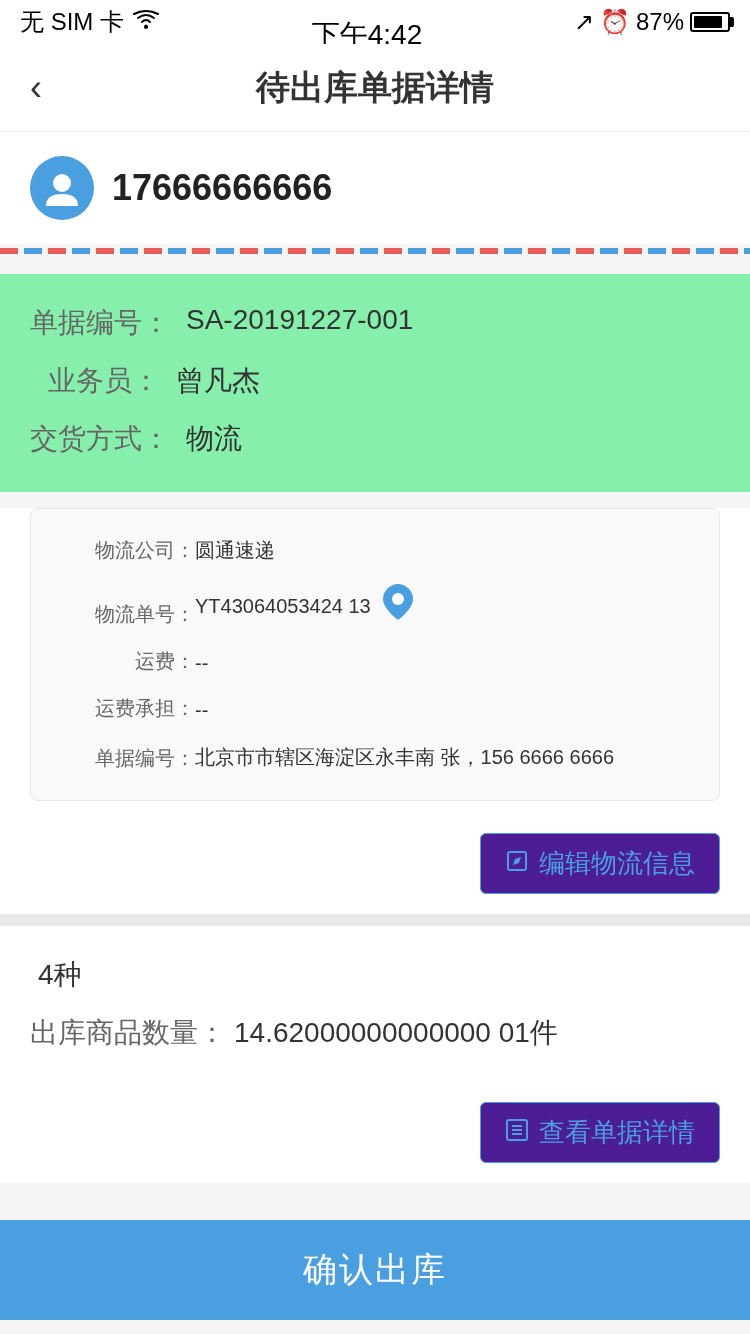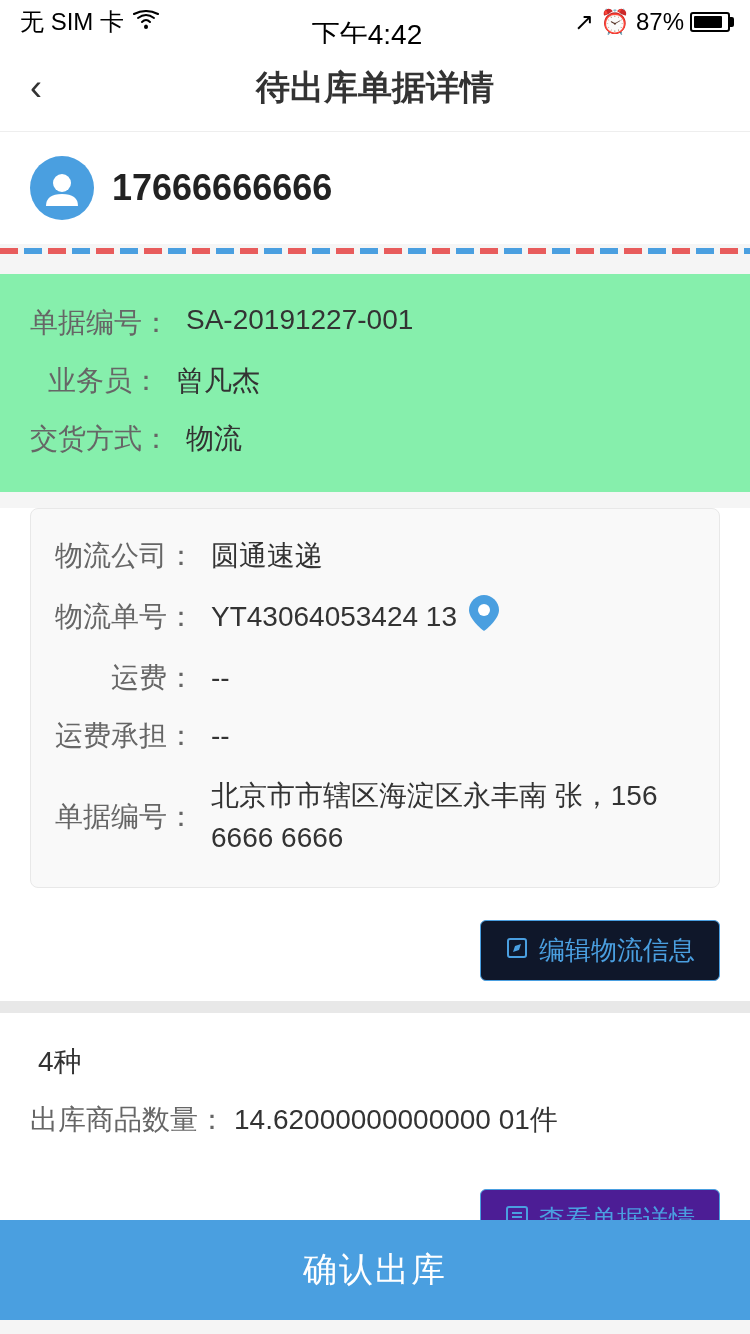--- a/index.html
+++ b/index.html
@@ -161,33 +161,32 @@
     
     .logistics-card {
       background: #f9f9f9;
       border: 1px solid #e8e8e8;
       border-radius: 8px;
       margin: 16px 30px;
       padding: 18px 24px;
     }
     .logistics-row {
       display: flex;
-      align-items: center;
+      align-items: flex-end;
       padding: 10px 0;
-      font-size: 28px;
+      font-size: 20px;
     }
     .logistics-label {
       color: #666;
       min-width: 140px;
       text-align: right;
       flex-shrink: 0;
     }
     .logistics-value {
       color: #333;
-      margin-left: 16px;
       flex: 1;
       display: flex;
       align-items: center;
       gap: 12px;
     }
     .location-icon {
       color: #4a9fe0;
       font-size: 32px;
       cursor: pointer;
     }
@@ -204,21 +203,21 @@
     }
     .edit-btn {
       display: flex;
       align-items: center;
       gap: 10px;
       border: 1px solid #4a9fe0;
       border-radius: 6px;
       padding: 12px 24px;
       color: #4a9fe0;
       font-size: 26px;
-      background: #0f172a;
+      background: #4c1d95;
       cursor: pointer;
     }
     .edit-icon {
       font-size: 28px;
     }
 
     
     .section-separator {
       height: 12px;
       background: #e8e8e8;

